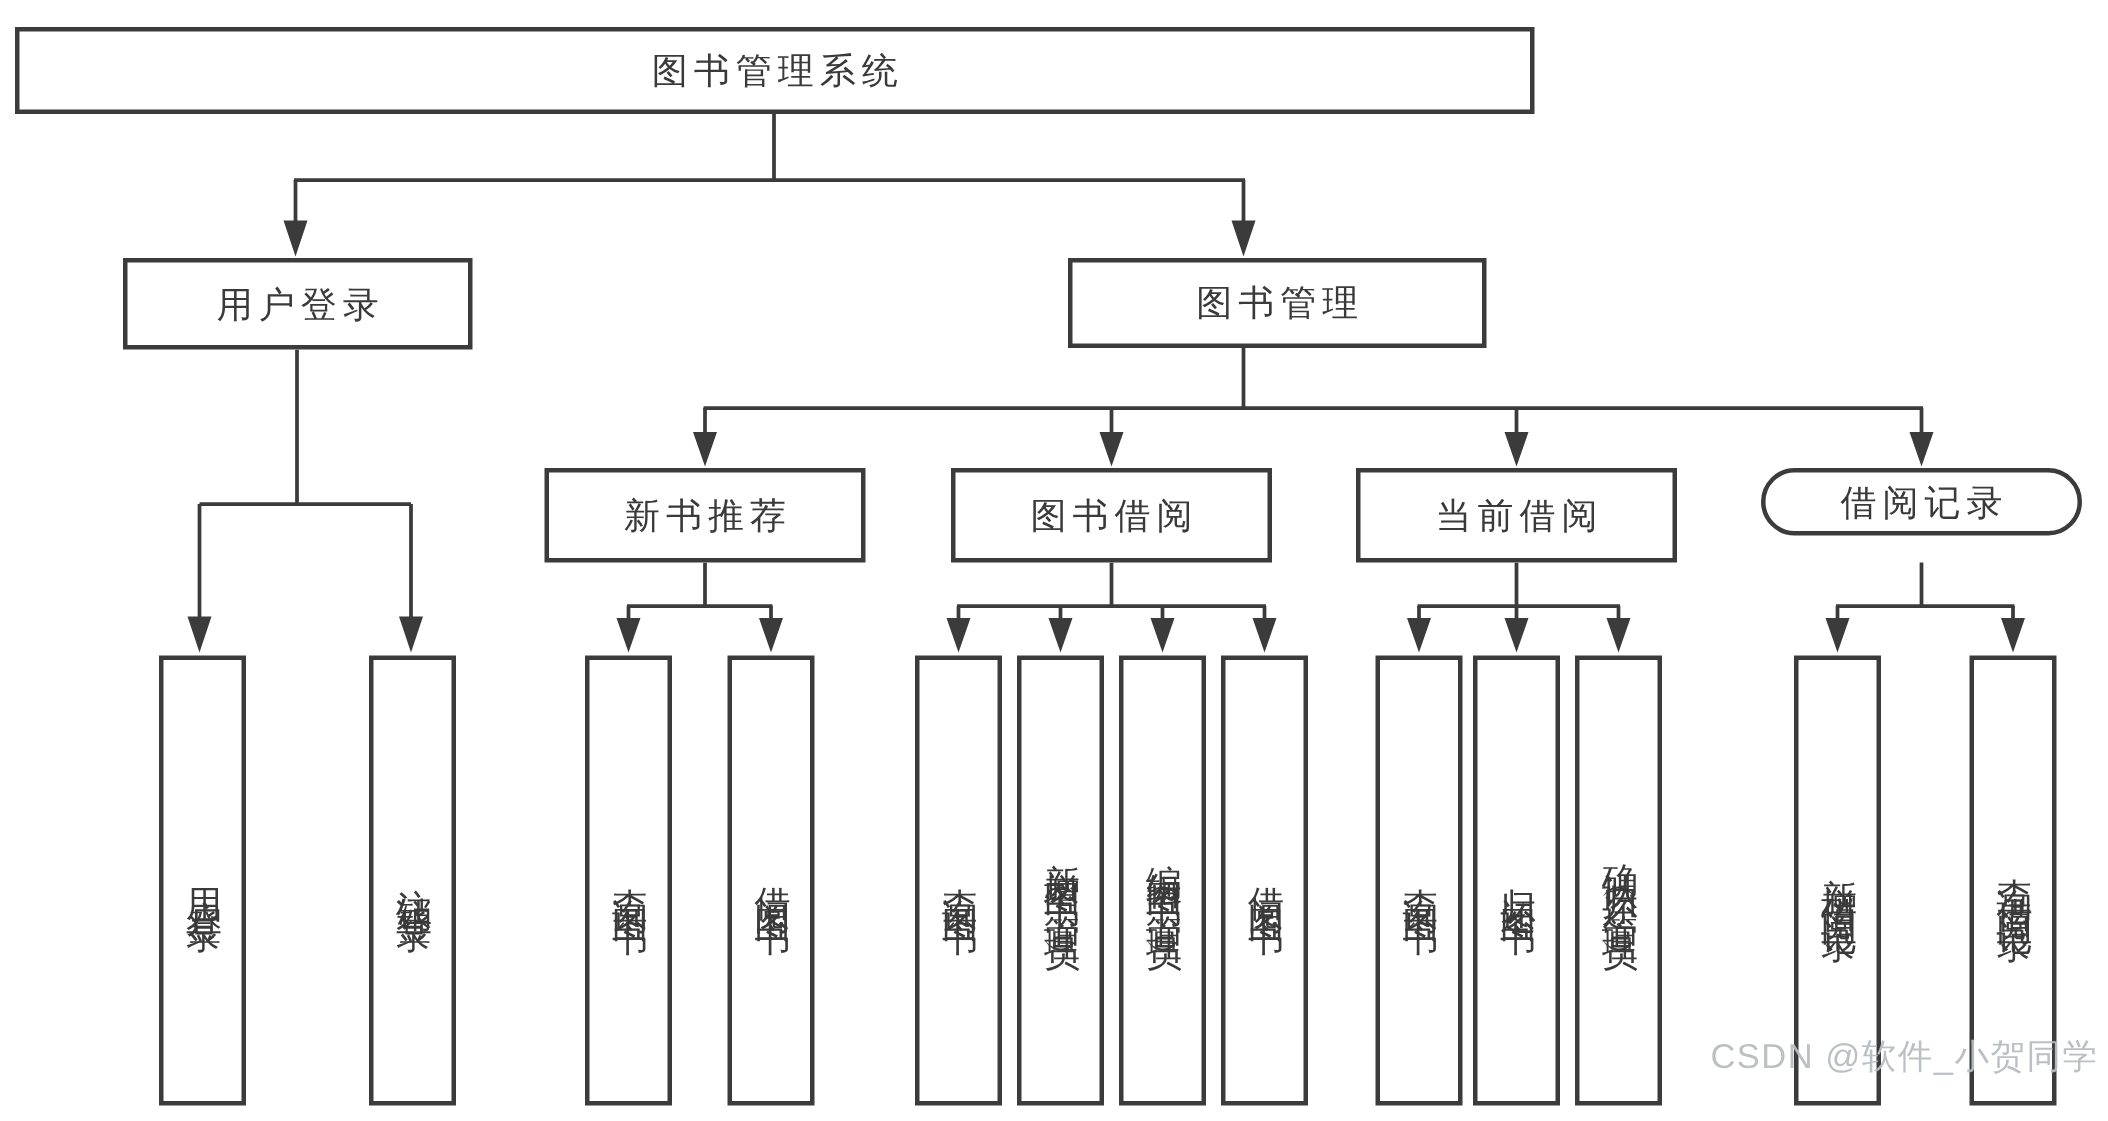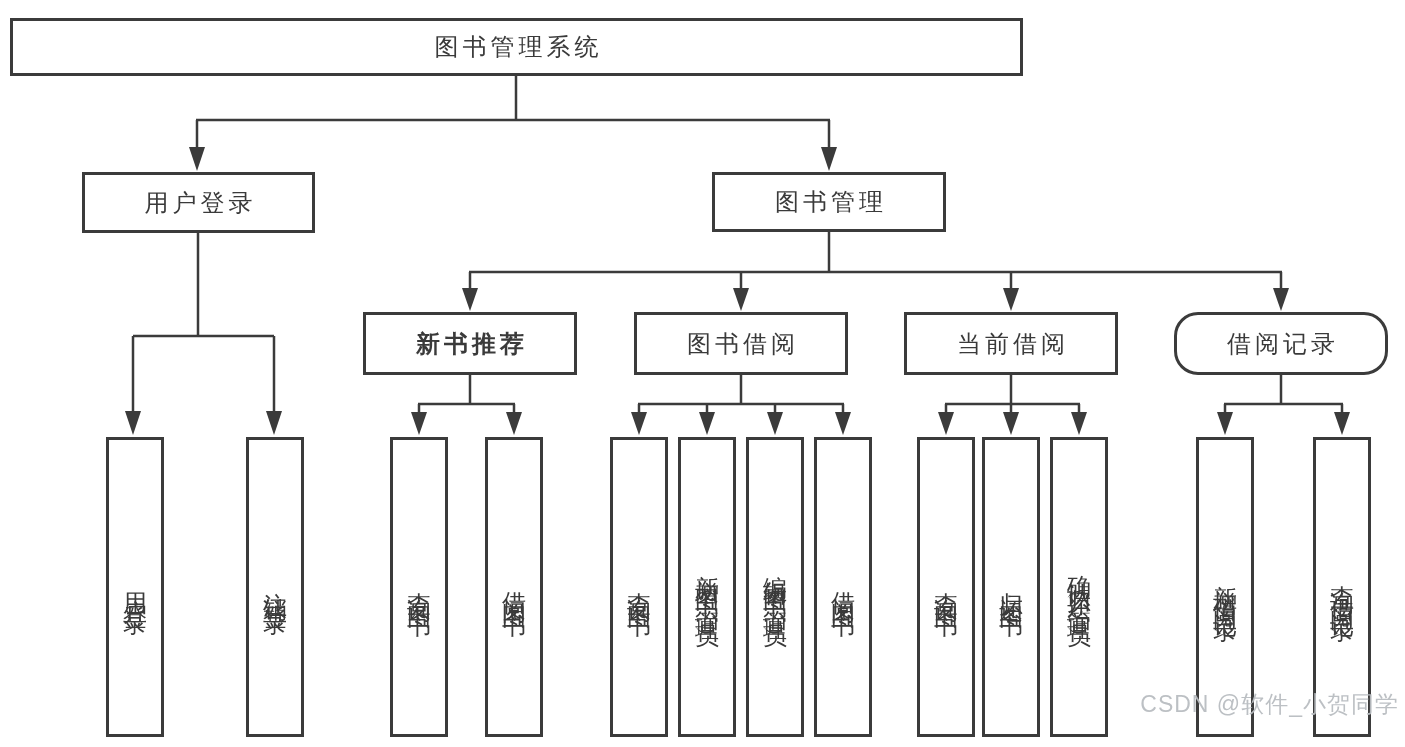--- a/index.html
+++ b/index.html
@@ -138,34 +138,34 @@
     </g>
   </svg>
 
   <div class="node" style="left:10px; top:18px; width:1013px; height:58px;">
     <span class="lbl">图书管理系统</span>
   </div>
 
   <div class="node" style="left:82px; top:172px; width:233px; height:61px;">
     <span class="lbl">用户登录</span>
   </div>
-  <div class="node" style="left:712px; top:172px; width:234px; height:60px;">
+  <div class="node" style="left:712px; top:172px; width:279px; height:60px;">
     <span class="lbl">图书管理</span>
   </div>
 
-  <div class="node" style="left:363px; top:312px; width:214px; height:63px;font-weight:bold;">
+  <div class="node" style="left:363px; top:312px; width:214px; height:63px;">
     <span class="lbl">新书推荐</span>
   </div>
   <div class="node" style="left:904px; top:312px; width:214px; height:63px;">
     <span class="lbl">当前借阅</span>
   </div>
   <div class="node" style="left:634px; top:312px; width:214px; height:63px;">
     <span class="lbl">图书借阅</span>
   </div>
-  <div class="node" style="left:1174px; top:312px; width:214px; height:63px;border-radius:24px;">
+  <div class="node" style="left:1174px; top:312px; width:214px; height:45px;border-radius:24px;">
     <span class="lbl">借阅记录</span>
   </div>
 
   <div class="node vnode" style="left:106px; top:437px; width:58px; height:300px;">
     <span class="lbl">用户登录</span>
   </div>
   <div class="node vnode" style="left:246px; top:437px; width:58px; height:300px;">
     <span class="lbl">注销登录</span>
   </div>
 

